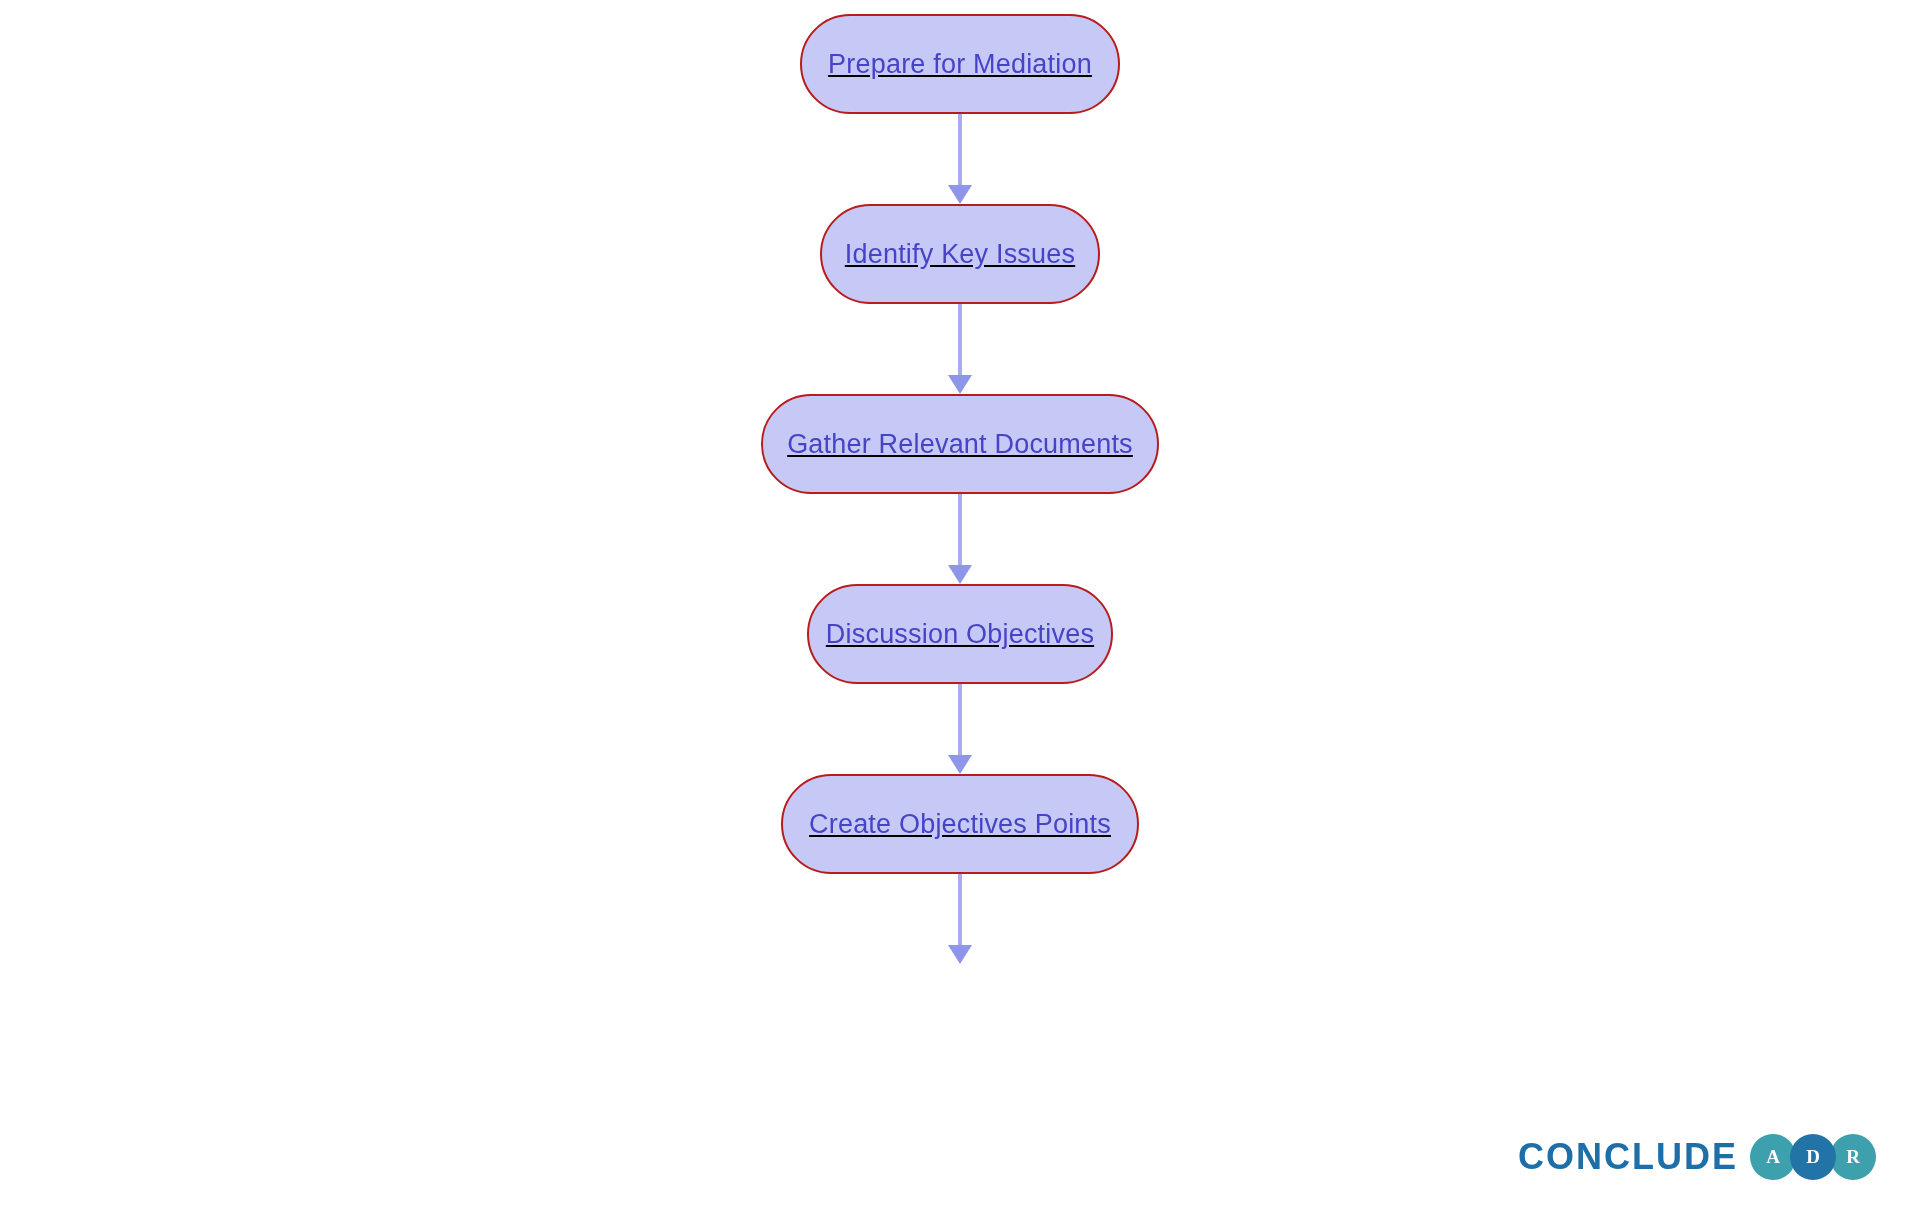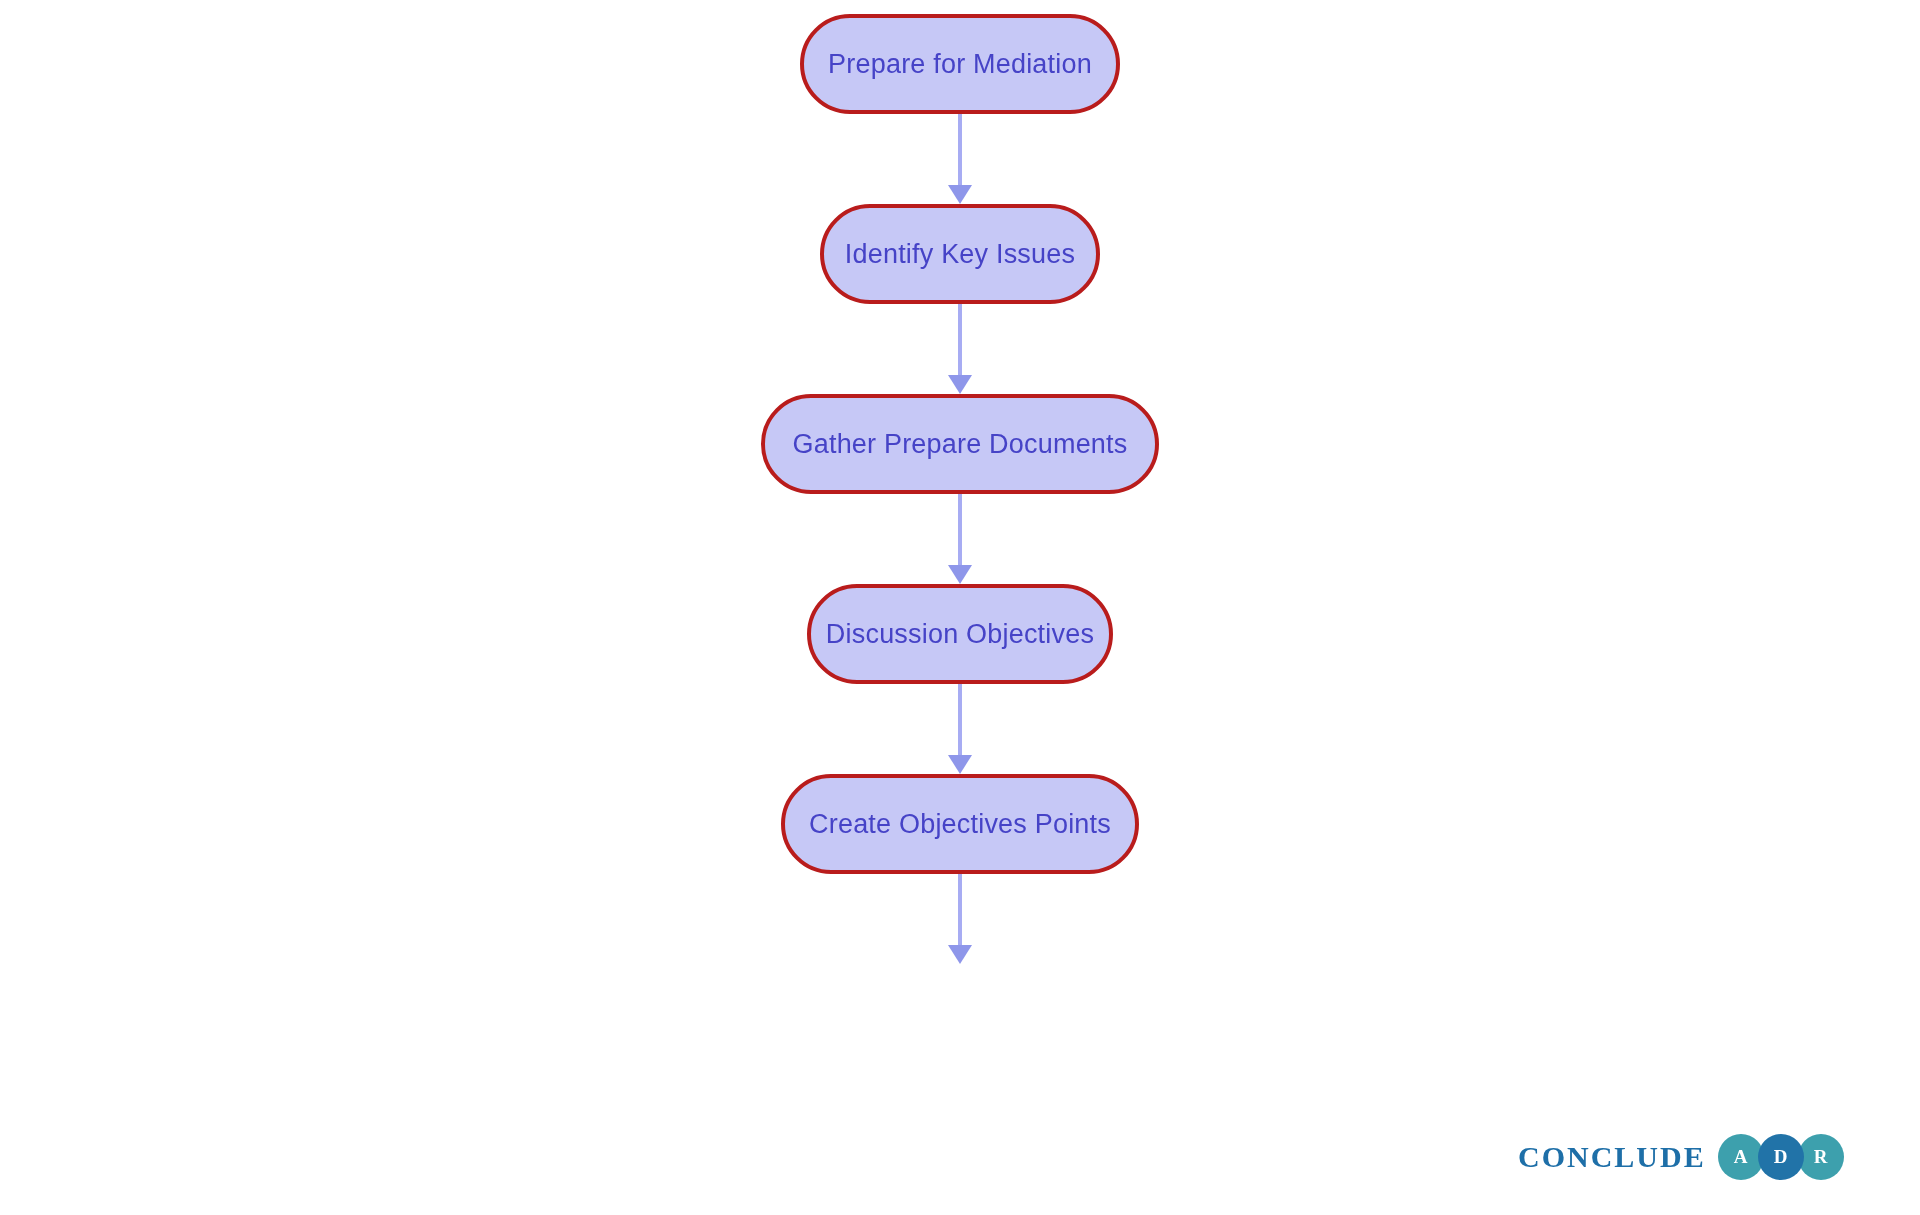--- a/index.html
+++ b/index.html
@@ -19,25 +19,26 @@
     inset: 0;
   }
   
   .node {
     position: absolute;
     left: 50%;
     transform: translateX(-50%);
     height: 100px;
     box-sizing: border-box;
     background: #C6C8F6;
-    border: 4px solid #b91c1c;
+    border: 2px solid #b91c1c;
     border-radius: 50px;
     display: flex;
     align-items: center;
     justify-content: center;
+    text-decoration: underline;
   }
   .node-label {
     color: #4643C7;
     font-size: 27px;
     letter-spacing: 0.2px;
     white-space: nowrap;
   }
   .n1 { top: 14px;  width: 320px; }
   .n2 { top: 204px; width: 280px; }
   .n3 { top: 394px; width: 398px; }
@@ -77,23 +78,23 @@
   
   .logo {
     position: absolute;
     left: 1518px;
     top: 1134px;
     height: 46px;
     display: flex;
     align-items: center;
   }
   .brand {
-    font-family: Liberation Serif, serif;
+    font-family: Liberation Sans, sans-serif;
     font-weight: bold;
-    font-size: 30px;
+    font-size: 36px;
     letter-spacing: 2px;
     color: #1E6FA8;
     margin-right: 12px;
     line-height: 46px;
   }
   .badge {
     width: 46px;
     height: 46px;
     border-radius: 50%;
     display: flex;
@@ -128,21 +129,21 @@
   <div class="node n2">
     <span class="node-label">Identify Key Issues</span>
   </div>
 
   <div class="arrow a2">
     <span class="stem"></span>
     <span class="head"></span>
   </div>
 
   <div class="node n3">
-    <span class="node-label">Gather Prepare Documents</span>
+    <span class="node-label">Gather Relevant Documents</span>
   </div>
 
   <div class="arrow a3">
     <span class="stem"></span>
     <span class="head"></span>
   </div>
 
   <div class="node n4">
     <span class="node-label">Discussion Objectives</span>
   </div>

